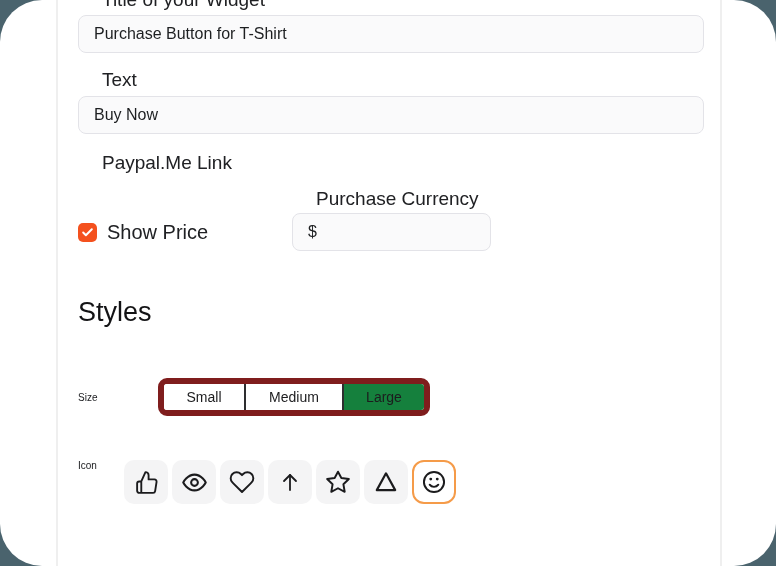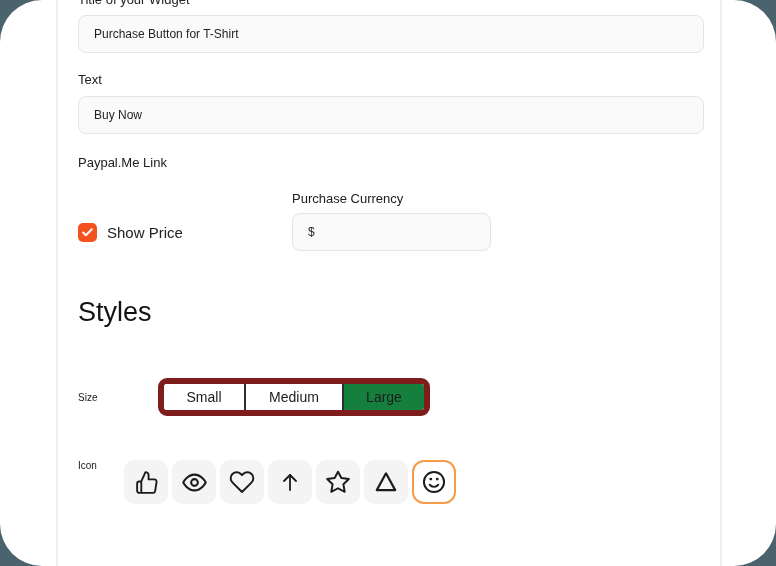--- a/index.html
+++ b/index.html
@@ -19,47 +19,47 @@
   }
   .content{
     position:absolute;top:0;bottom:0;left:56px;right:54px;
     border-left:2px solid #EFEFEF;
     border-right:2px solid #EFEFEF;
     padding:0 16px 0 20px;
     box-sizing:border-box;
     background:#FFFFFF;
   }
   .field-label{
-    font-size:13px;line-height:17px;color:#202124;display:block;
+    font-size:19px;line-height:17px;color:#202124;display:block;margin-left:24px;
   }
   .field-label.clipped{margin-top:-9px;}
   .text-input{
     display:block;width:100%;height:38px;box-sizing:border-box;
     background:#FAFAFB;border:1px solid #E3E3E8;border-radius:8px;
-    padding:0 15px;font-size:12px;color:#1D1F21;
+    padding:0 15px;font-size:16px;color:#1D1F21;
     font-family:"Liberation Sans", sans-serif;outline:none;
   }
   .mt7{margin-top:7px;}
   .mt8{margin-top:8px;}
   .mt18{margin-top:18px;}
   .mt20{margin-top:20px;}
 
   .price-row{display:flex;margin-top:19px;}
   .price-col1{width:214px;flex:0 0 214px;display:flex;align-items:center;margin-top:23px;height:38px;}
   .price-col2{width:199px;flex:0 0 199px;margin-right:16px;}
   .price-col3{flex:1;}
   .price-row .field-label{margin-bottom:6px;}
 
   .checkbox{
     width:19px;height:19px;border-radius:5px;background:#F4511E;
     display:flex;align-items:center;justify-content:center;flex:0 0 19px;
     cursor:pointer;
   }
   .checkbox svg{display:block;}
-  .checkbox-label{margin-left:10px;font-size:15px;color:#202124;}
+  .checkbox-label{margin-left:10px;font-size:20px;color:#202124;}
 
   .section-heading{
     margin-top:49px;font-size:27px;line-height:24px;color:#131315;font-weight:400;
   }
 
   .size-row{display:flex;align-items:center;margin-top:54px;height:38px;}
   .row-label{width:80px;flex:0 0 80px;font-size:10px;color:#202124;}
   .segmented{
     display:flex;width:272px;height:38px;box-sizing:border-box;
     border:6px solid #7f1d1d;border-radius:9px;overflow:hidden;background:#fff;

